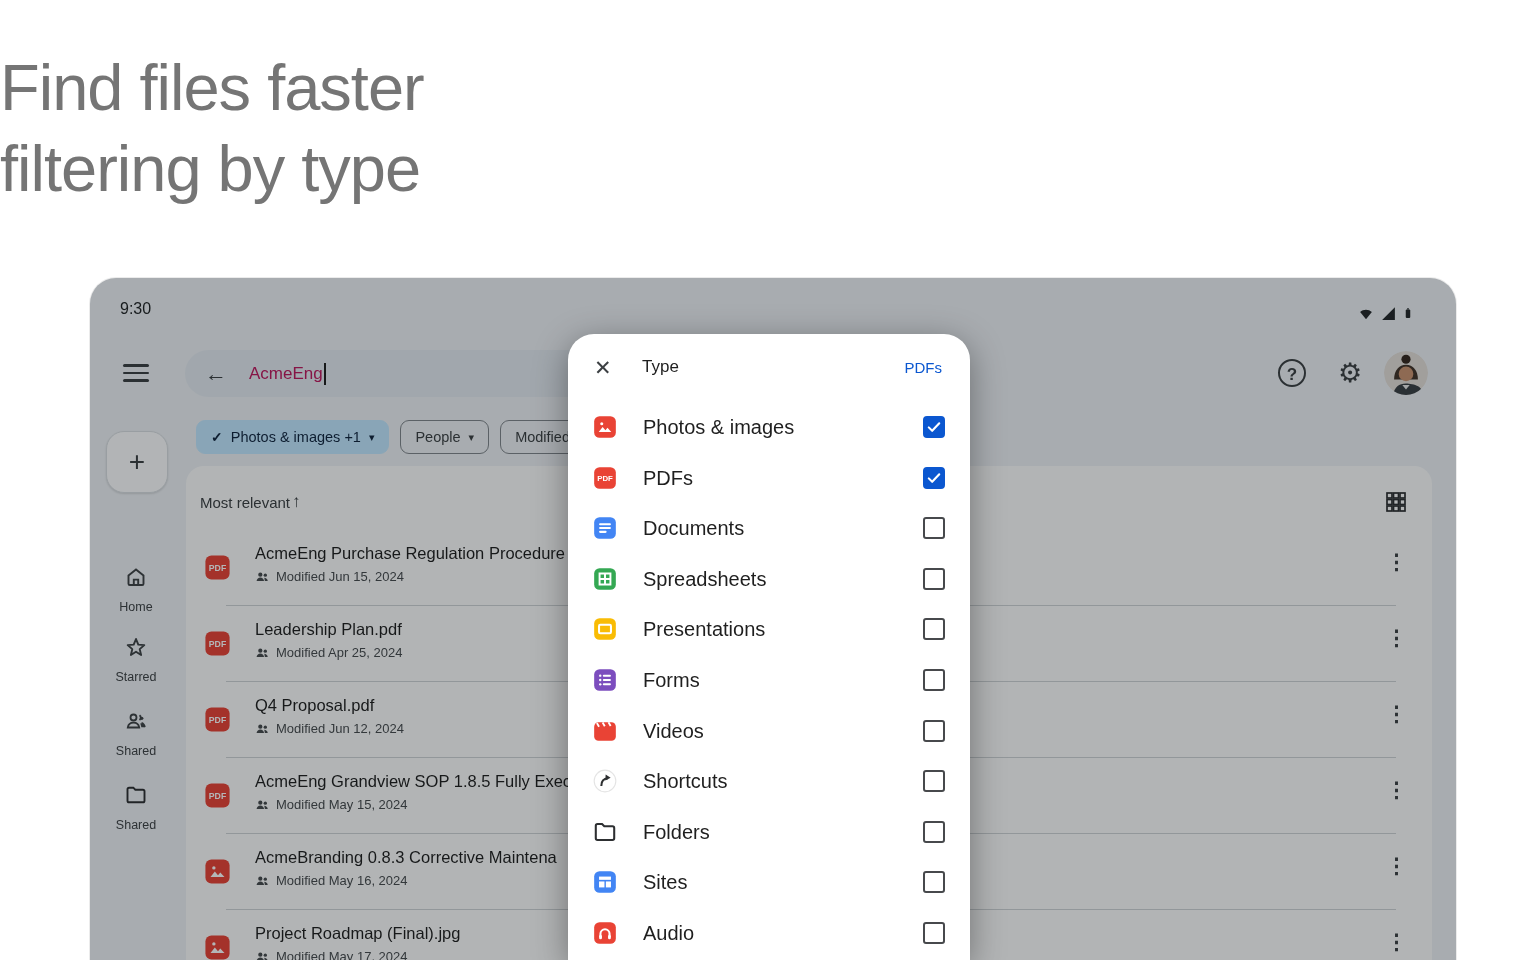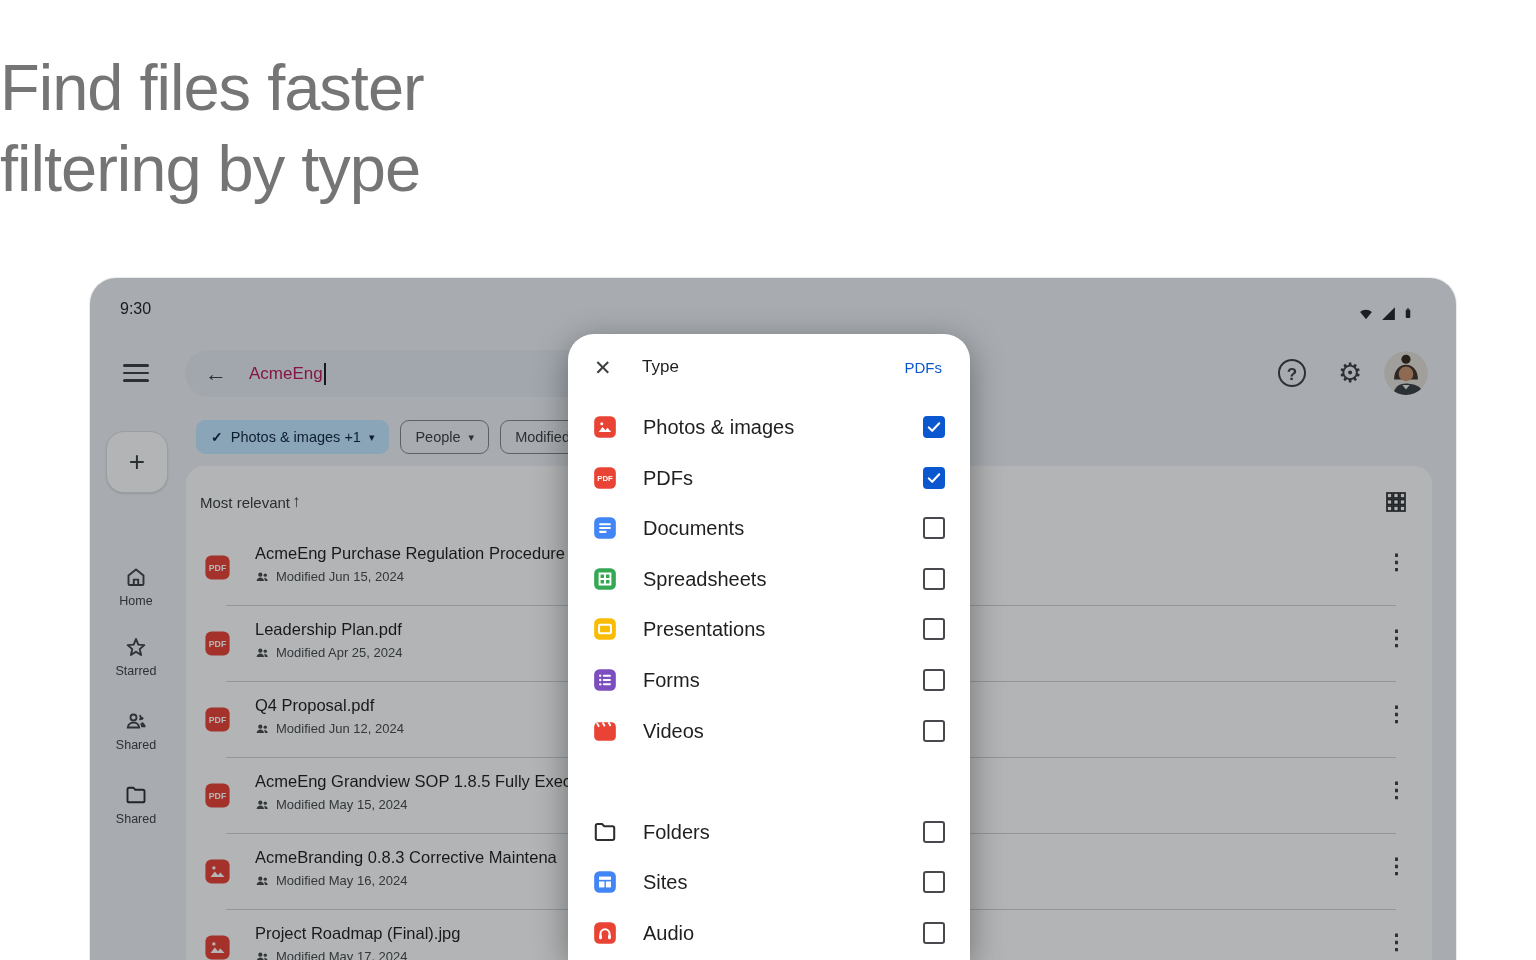--- a/index.html
+++ b/index.html
@@ -41,21 +41,21 @@
   .chip.selected{background:#c2e7ff;border-color:#c2e7ff;color:#10243e}
   .chip .caret{font-size:11px;margin-top:1px}
   .chip .chk{font-size:14px;font-weight:700}
 
   
   .fab{position:absolute;left:16px;top:153px;width:60px;height:60px;border-radius:18px;background:#fcfdfe;
        border:1px solid #d9dde1;box-shadow:0 1px 2px rgba(0,0,0,.12);display:flex;align-items:center;justify-content:center;
        font-size:28px;color:#3c4043;font-weight:400}
   .navitem{position:absolute;left:0;width:92px;text-align:center;color:#3e4245}
   .navitem svg{display:block;margin:0 auto}
-  .navlabel{font-size:12.5px;margin-top:5px;color:#3e4245}
+  .navlabel{font-size:12.5px;margin-top:11px;color:#3e4245}
 
   
   .card{position:absolute;left:96px;top:188px;width:1246px;height:494px;background:#fdfdfd;border-radius:18px 18px 0 0}
   .listhead{position:absolute;left:14px;top:26px;font-size:15px;font-weight:500;color:#3c4043;display:flex;gap:2px;align-items:center}
   .sortarrow{font-size:17px;font-weight:400}
   .gridbtn{position:absolute;left:1198px;top:24px}
   .frow{position:absolute;left:0;width:100%;height:50px}
   .frow .ficon{position:absolute;left:17px;top:11px}
   .ftitle{position:absolute;left:69px;top:2px;font-size:16.5px;color:#1f1f1f;white-space:nowrap}
   .fsub{position:absolute;left:69px;top:27px;font-size:13px;color:#474b4e;display:flex;align-items:center;gap:6px;white-space:nowrap}
@@ -435,20 +435,27 @@
       <div class="plabel">Forms</div>
       <div class="cb"></div>
     </div>
     <div class="prow" style="top:372px">
       <svg class="picon" width="26" height="26" viewBox="0 0 24 24">
           <use href="#s-videos"></use>
         </svg>
       <div class="plabel">Videos</div>
       <div class="cb"></div>
     </div>
+    <div class="prow" style="top:422px">
+      <svg class="picon" width="26" height="26" viewBox="0 0 24 24">
+          <use href="#s-shortcut"></use>
+        </svg>
+      <div class="plabel">Shortcuts</div>
+      <div class="cb"></div>
+    </div>
     <div class="prow" style="top:473px">
       <svg class="picon" width="26" height="26" viewBox="0 0 24 24">
           <use href="#s-folder"></use>
         </svg>
       <div class="plabel">Folders</div>
       <div class="cb"></div>
     </div>
     <div class="prow" style="top:523px">
       <svg class="picon" width="26" height="26" viewBox="0 0 24 24">
           <use href="#s-sites"></use>

